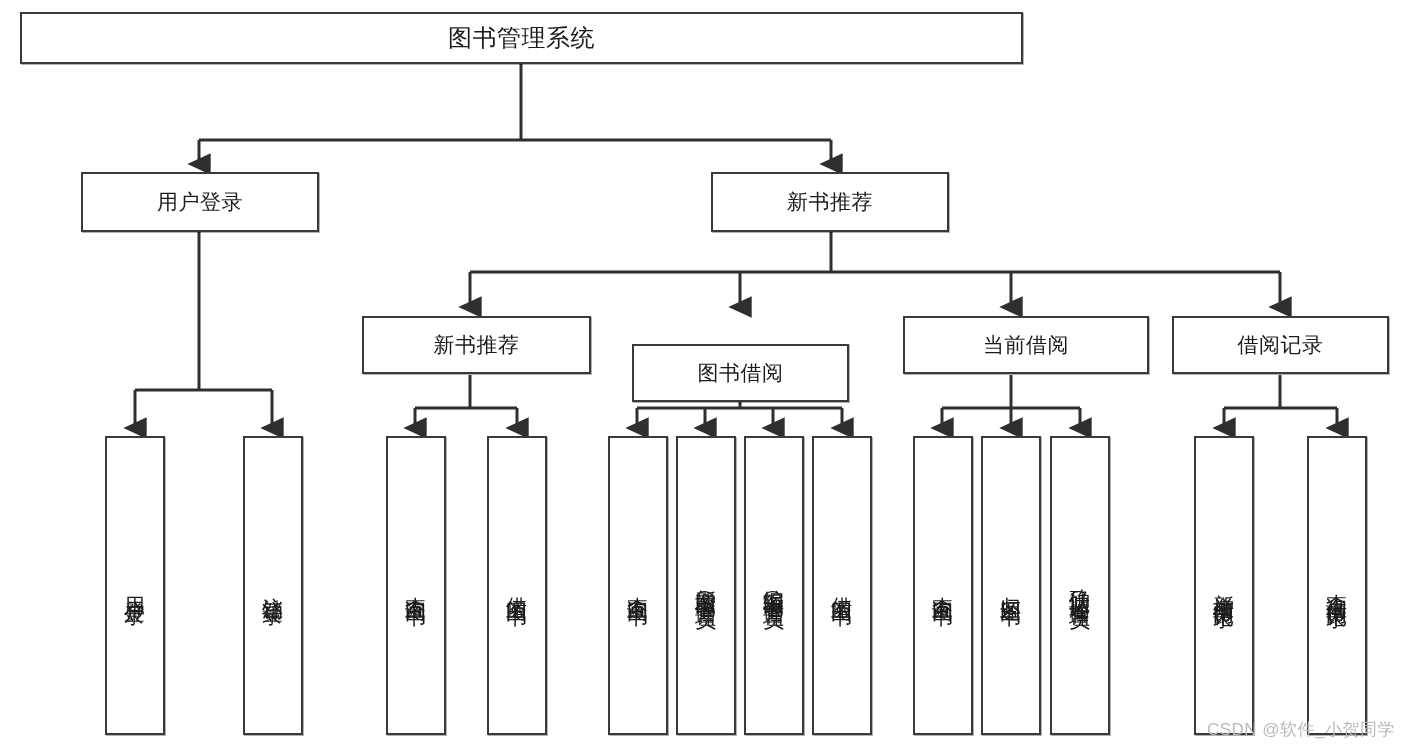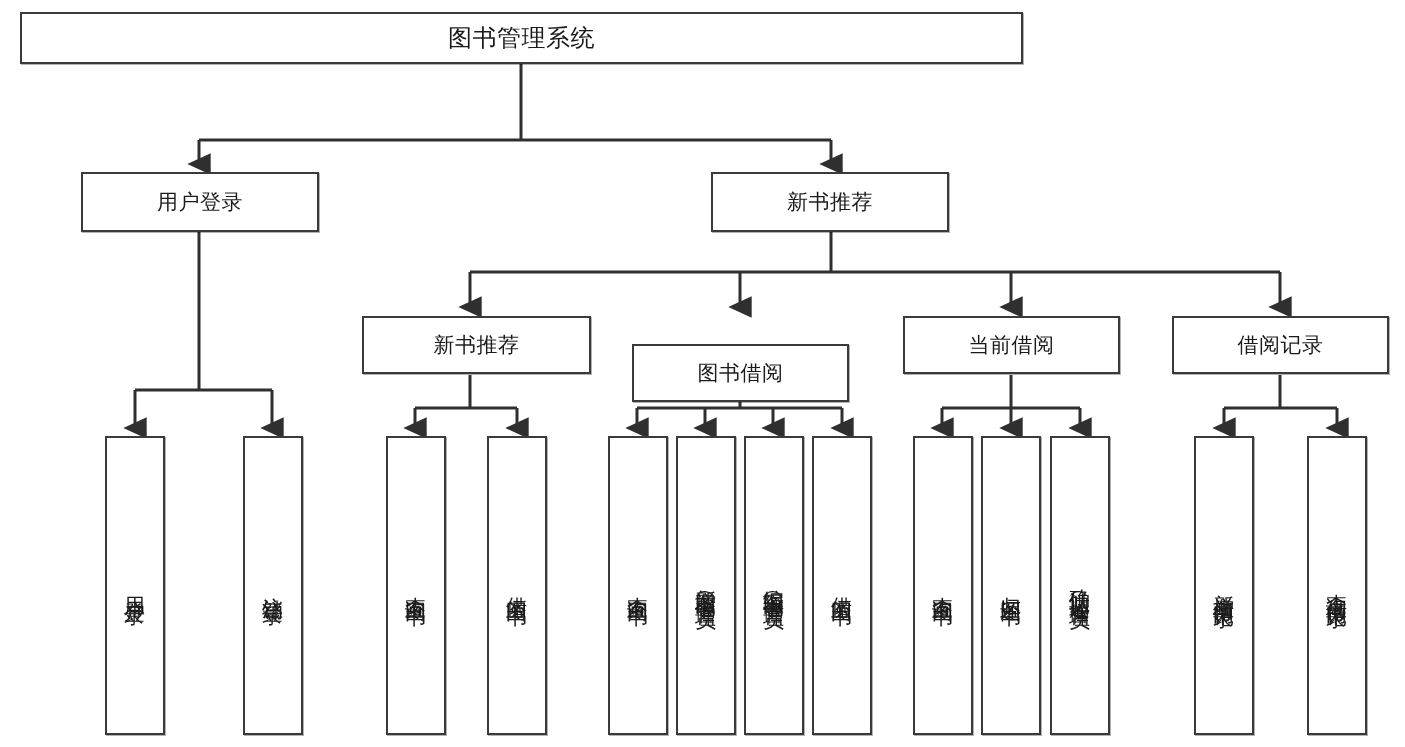--- a/index.html
+++ b/index.html
@@ -135,21 +135,21 @@
   <div class="node-box" style="left:711px; top:172px; width:238px; height:60px;">
     <span class="node-label-h">新书推荐</span>
   </div>
 
   <div class="node-box" style="left:362px; top:316px; width:229px; height:58px;">
     <span class="node-label-h">新书推荐</span>
   </div>
   <div class="node-box" style="left:632px; top:316px; width:217px; height:58px;margin-top:28px;">
     <span class="node-label-h">图书借阅</span>
   </div>
-  <div class="node-box" style="left:903px; top:316px; width:217px; height:58px;">
+  <div class="node-box" style="left:903px; top:316px; width:246px; height:58px;">
     <span class="node-label-h">当前借阅</span>
   </div>
   <div class="node-box" style="left:1172px; top:316px; width:217px; height:58px;">
     <span class="node-label-h">借阅记录</span>
   </div>
 
   <div class="node-box" style="left:105px; top:436px; width:60px; height:299px;">
     <span class="node-label-v">用户登录</span>
   </div>
   <div class="node-box" style="left:243px; top:436px; width:60px; height:299px;">
@@ -186,14 +186,15 @@
     <span class="node-label-v">确认归还（管理员）</span>
   </div>
 
   <div class="node-box" style="left:1194px; top:436px; width:60px; height:299px;">
     <span class="node-label-v">新增借阅记录</span>
   </div>
   <div class="node-box" style="left:1307px; top:436px; width:60px; height:299px;">
     <span class="node-label-v">查询借阅记录</span>
   </div>
 
+  <div class="watermark">CSDN @软件_小贺同学</div>
 
 </div>
 
 </body></html>

